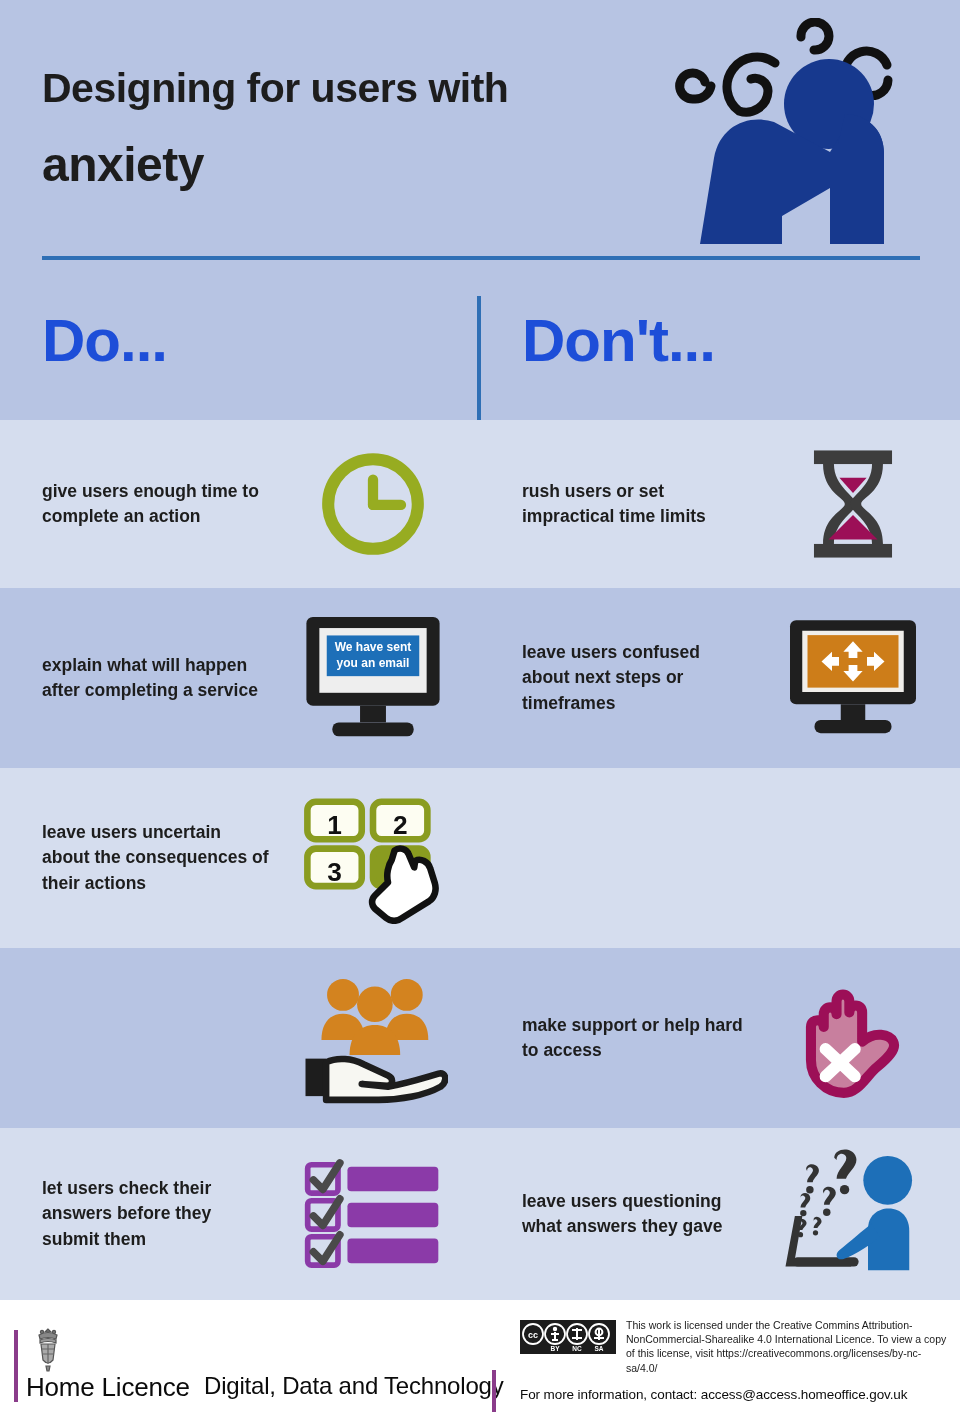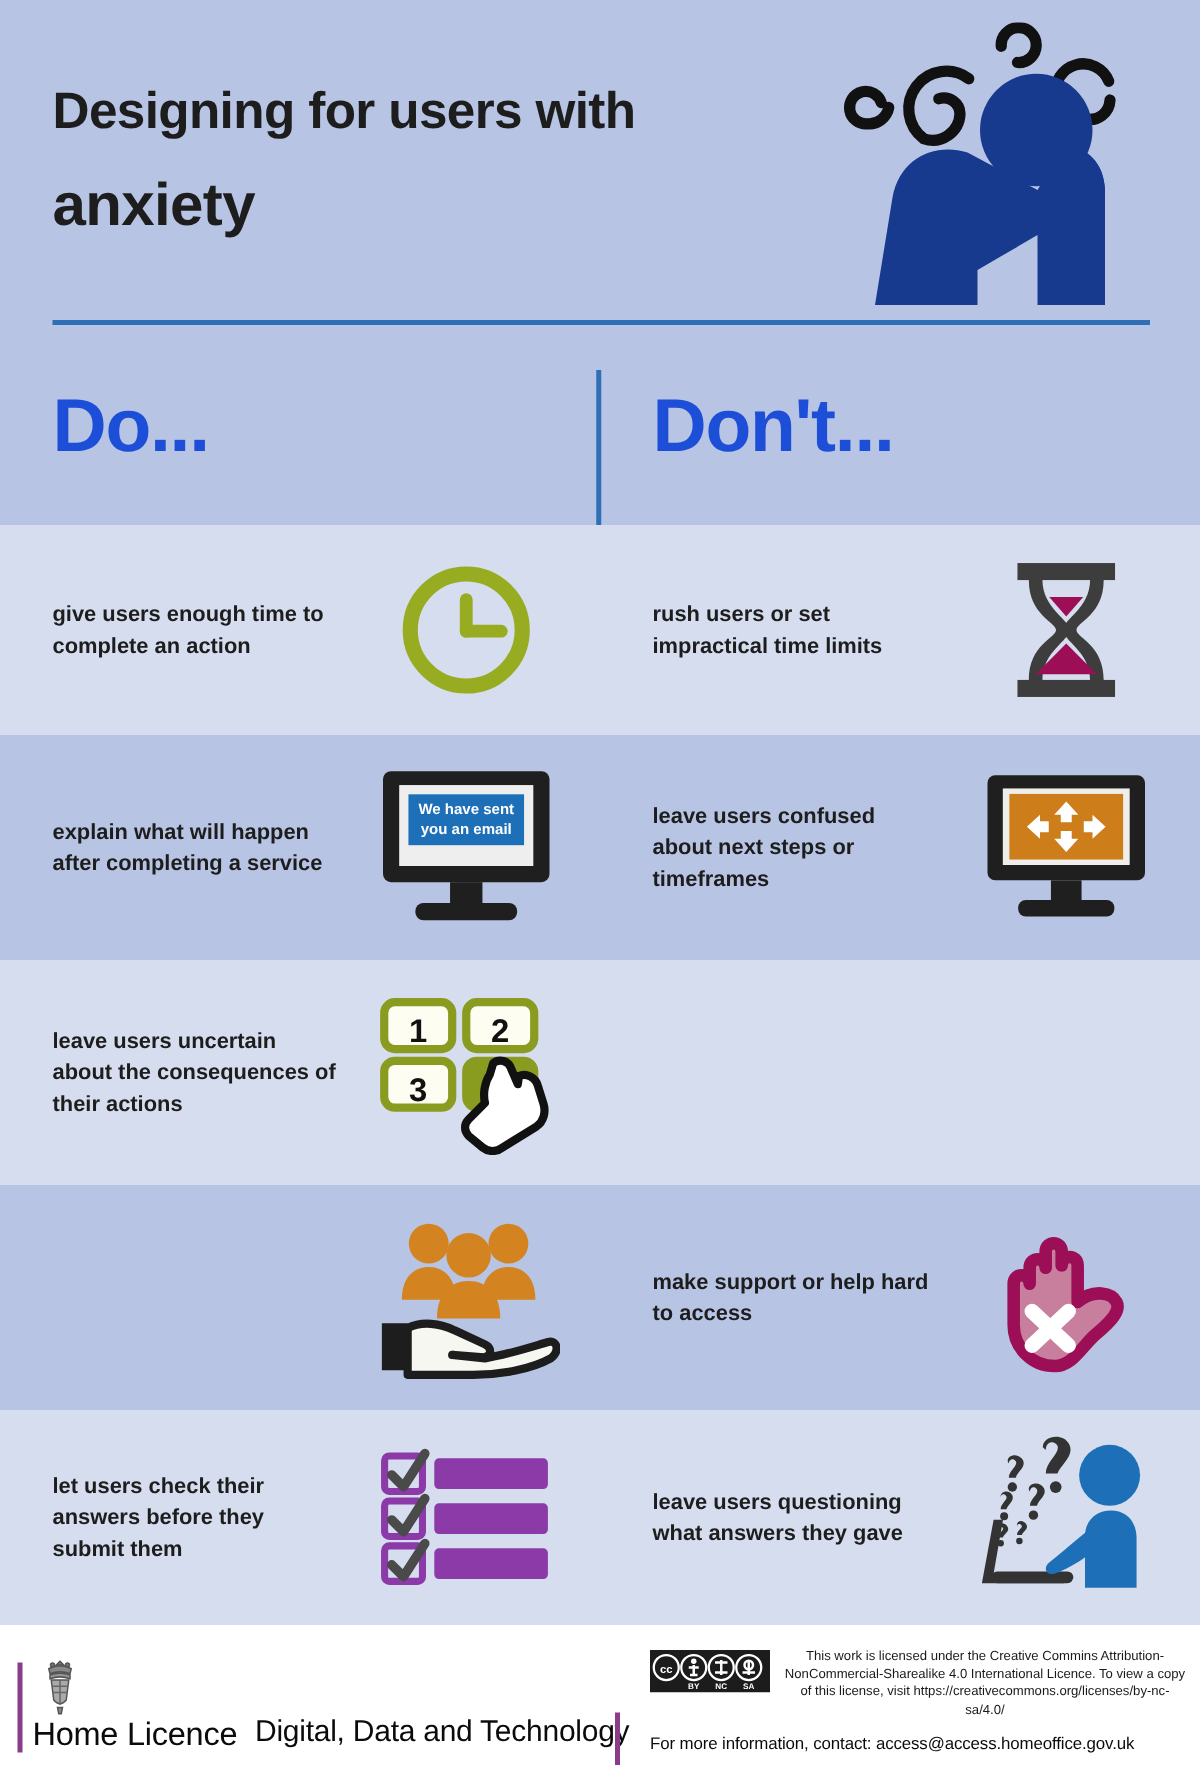--- a/index.html
+++ b/index.html
@@ -82,21 +82,21 @@
     font-size: 24px; color: #0b0b0b; font-weight: normal; letter-spacing: -0.2px;
     white-space: nowrap;
   }
   .ho-bar-right {
     position: absolute; left: 478px; top: 44px; width: 4px; height: 42px; background: #8a3c8a;
   }
   .cc-block { position: absolute; left: 520px; top: 18px; width: 430px; }
   .cc-top { display: flex; align-items: flex-start; }
   .cc-badge { width: 96px; height: 34px; flex: 0 0 96px; margin-top: 2px; }
   .cc-text {
-    margin-left: 10px; font-size: 10.5px; line-height: 1.35; color: #1a1a1a; text-align: center;
+    margin-left: 10px; font-size: 10.5px; line-height: 1.35; color: #1a1a1a;
   }
   .cc-contact {
     margin-top: 12px; font-size: 13.5px; color: #0b0b0b; letter-spacing: -0.1px;
     white-space: nowrap;
   }
   .thin-top-band {
     position: absolute; left: 0; top: 1300px; width: 960px; height: 2px; background: #c9d3e8;
   }
 </style>
 </head>

